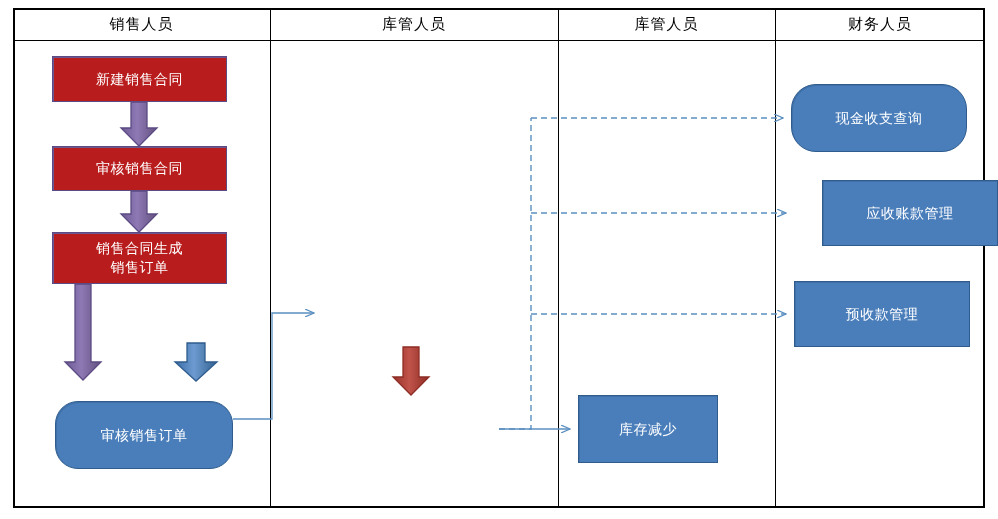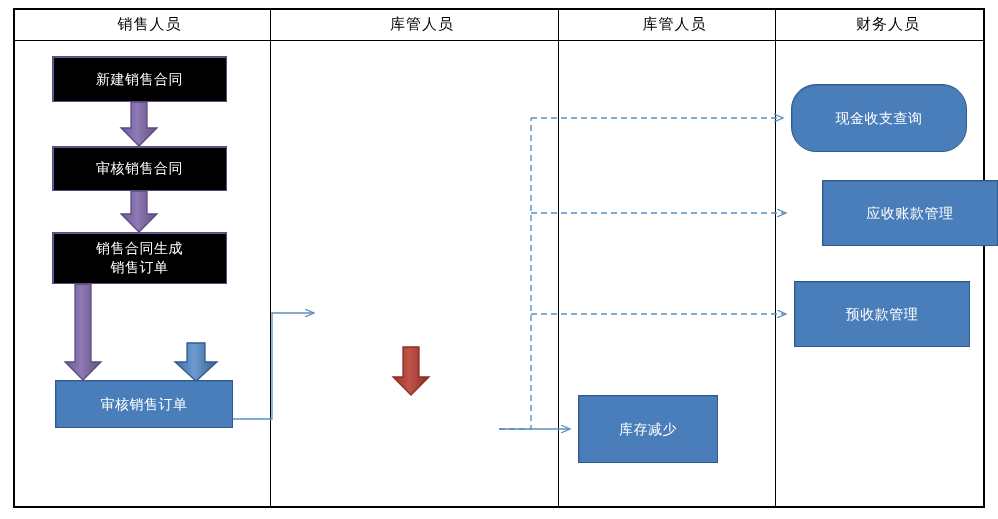--- a/index.html
+++ b/index.html
@@ -7,27 +7,27 @@
   #canvas{position:relative;width:998px;height:519px;background:#ffffff;overflow:hidden;}
 
   
   .lane-frame{position:absolute;left:13px;top:8px;width:972px;height:500px;
               border:2px solid #000000;box-sizing:border-box;}
   .lane-divider{position:absolute;top:8px;width:0;height:500px;
                 border-left:1.6px solid #000000;}
   .lane-header-rule{position:absolute;left:13px;top:40px;width:972px;height:0;
                     border-top:1.6px solid #000000;}
   .lane-title{position:absolute;top:8px;height:32px;line-height:32px;
-              text-align:center;font-size:15px;color:#000000;letter-spacing:1px;margin-left:8px;}
+              text-align:center;font-size:15px;color:#000000;letter-spacing:1px;}
 
   
   .node{position:absolute;box-sizing:border-box;display:flex;align-items:center;
         justify-content:center;text-align:center;color:#ffffff;font-size:14px;
         line-height:19px;letter-spacing:.5px;}
-  .node.purple{background:#000000;border:1.6px solid #5b4a83;
+  .node.purple{background:#b91c1c;border:1.6px solid #5b4a83;
                box-shadow:1px 1px 0 #6a588f inset;}
   .node.blue{background:#4a7ebb;border:1.6px solid #2f5c8d;
              box-shadow:1px 1px 0 #3f70a8 inset;}
   .node span{display:block;padding:0 4px;}
 
   
   #arrows{position:absolute;left:0;top:0;width:998px;height:519px;
           pointer-events:none;}
 </style>
 </head>
@@ -117,21 +117,21 @@
 
   <div class="node purple" style="left:52px;top:146px;width:175px;height:45px;">
     <span>审核销售合同</span>
   </div>
 
   <div class="node purple" style="left:52px;top:232px;width:175px;height:52px;">
     <span>销售合同生成<br>销售订单</span>
   </div>
 
 
-  <div class="node blue" style="left:55px;top:380px;width:178px;height:48px;">
+  <div class="node blue" style="left:55px;top:401px;width:178px;height:68px;border-radius:23px;">
     <span>审核销售订单</span>
   </div>
 
 
 
   <div class="node blue" style="left:578px;top:395px;width:140px;height:68px;">
     <span>库存减少</span>
   </div>
 
   <div class="node blue" style="left:791px;top:84px;width:176px;height:68px;border-radius:25px;">

